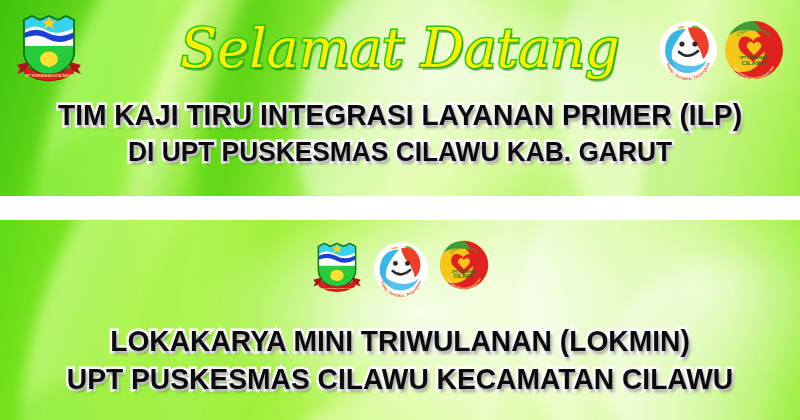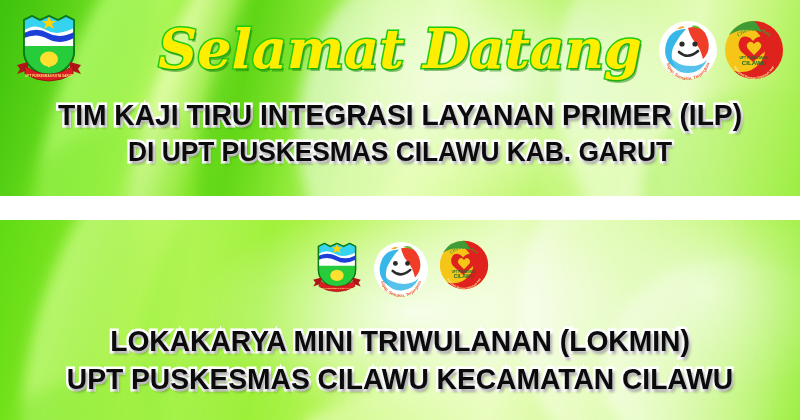--- a/index.html
+++ b/index.html
@@ -143,21 +143,21 @@
   #logo-cilawu-bottom { position: relative; width: 50px; height: 58px; }
 
   
   #title-selamat-datang {
     position: absolute;
     left: 0;
     top: 22px;
     width: 800px;
     text-align: center;
     font-family: "DejaVu Serif", serif;
-    font-weight: bold;
+    font-weight: normal;
     font-style: italic;
     font-size: 54px;
     letter-spacing: 0px;
     line-height: 1;
     color: #ffee00;
     -webkit-text-stroke: 3px #22cc11;
     paint-order: stroke fill;
     text-shadow:
       0 0 2px #22cc11,
       2px 3px 0 rgba(20,120,10,0.45);

